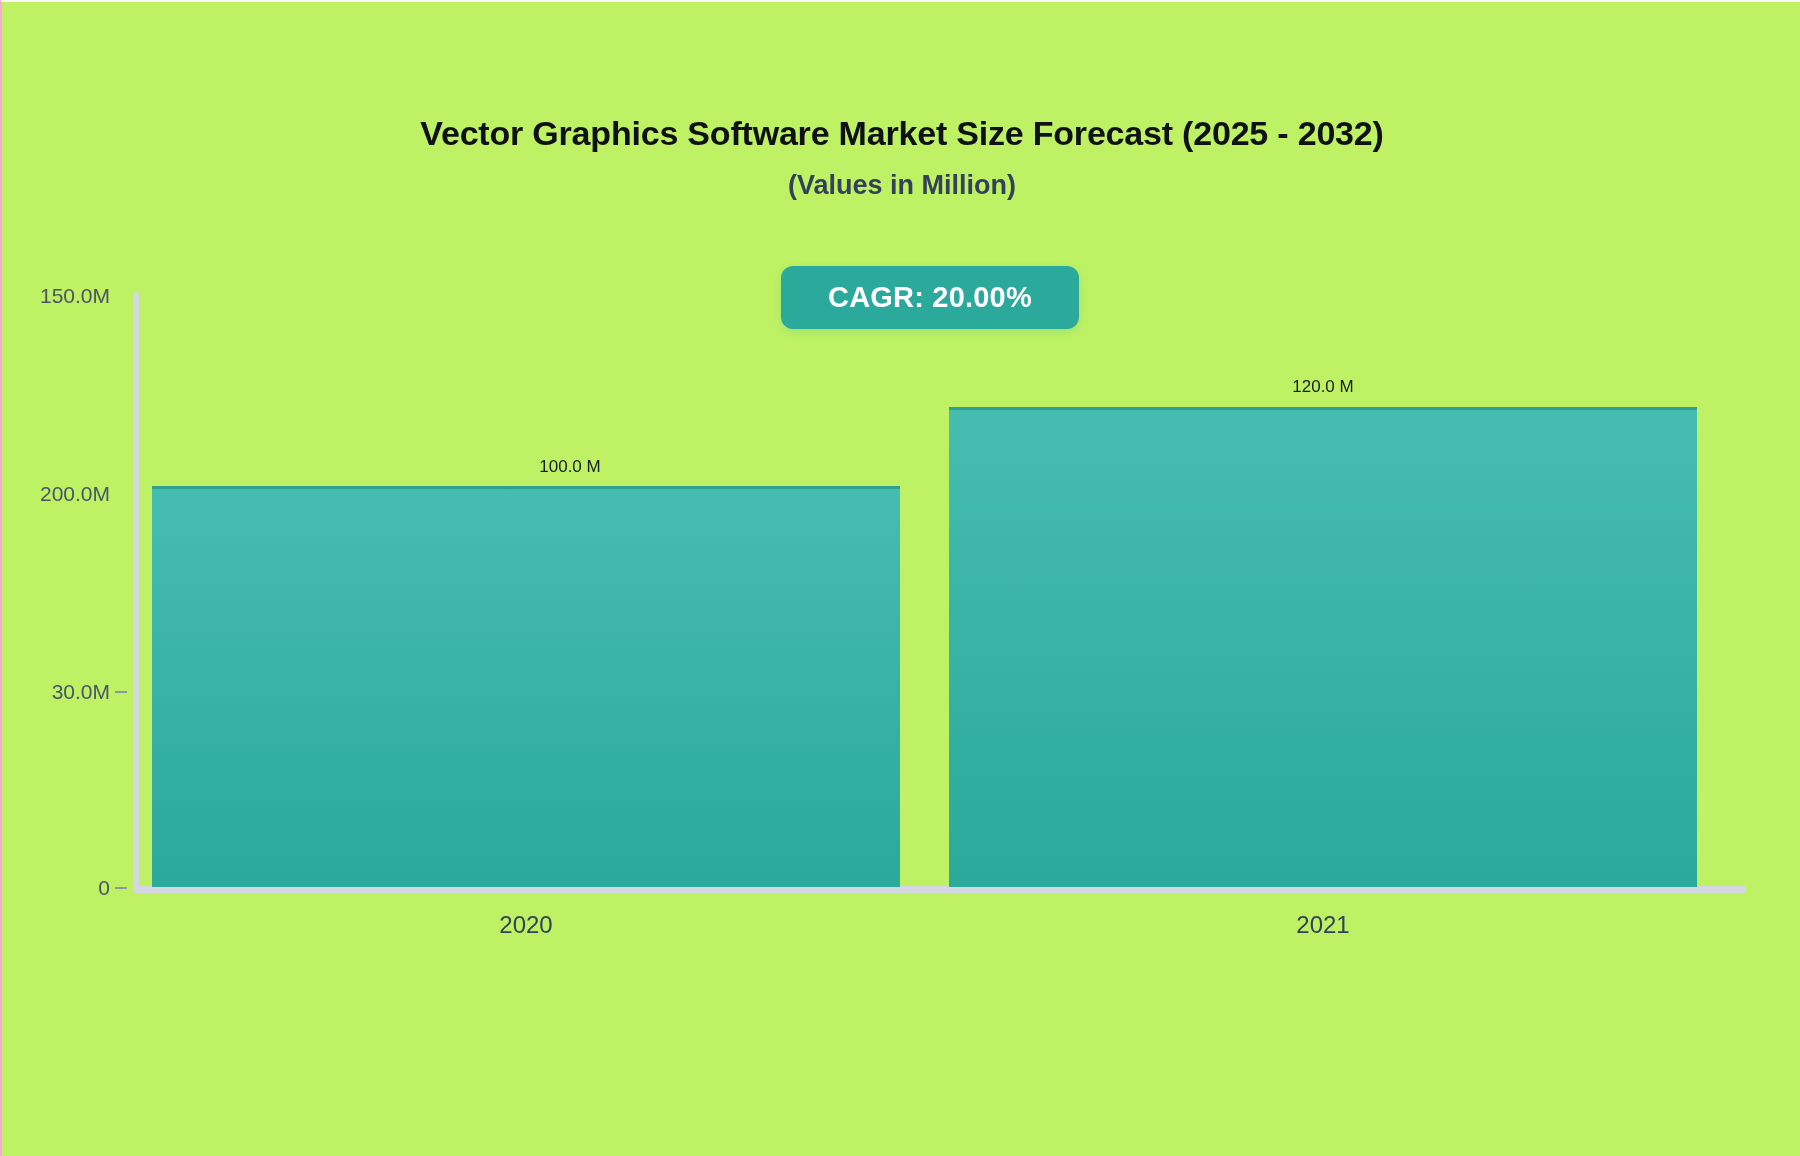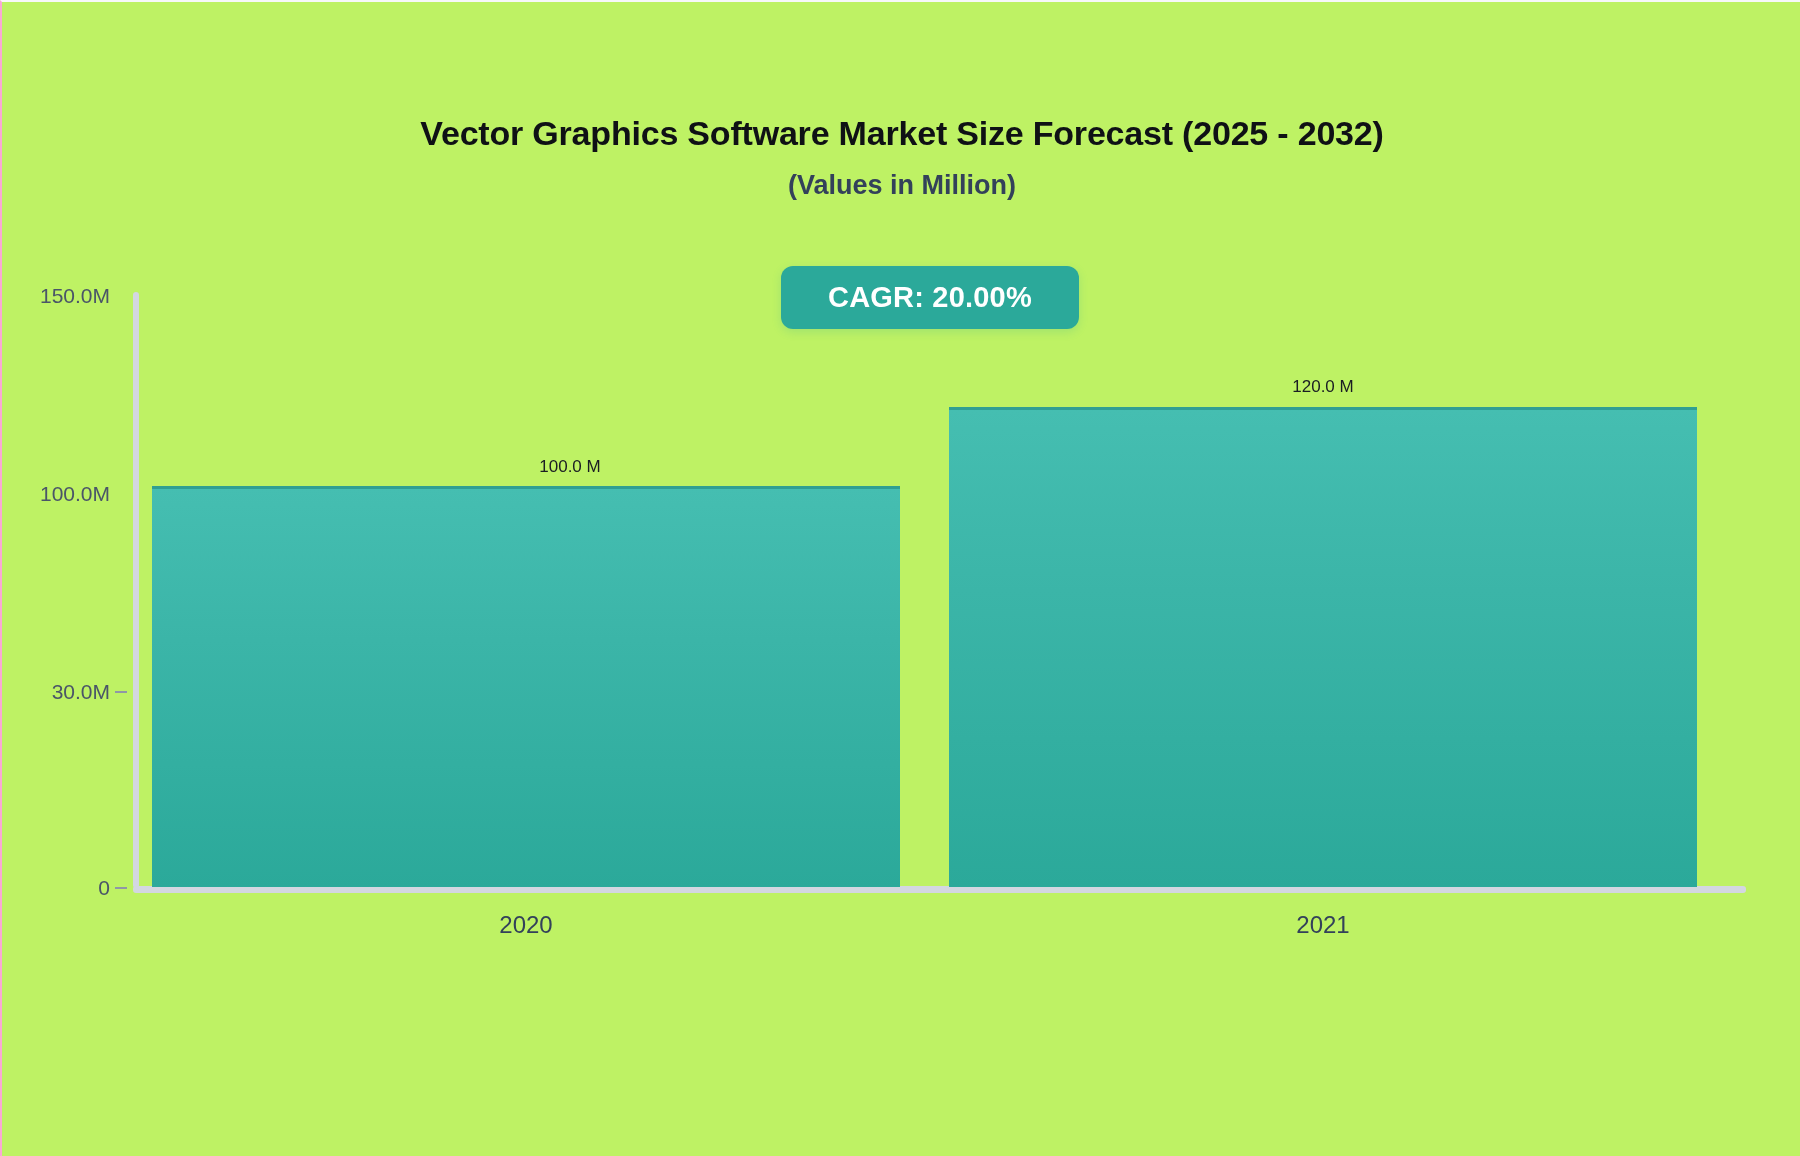--- a/index.html
+++ b/index.html
@@ -179,21 +179,21 @@
   <div id="cagr-badge">
     <span id="cagr-badge-label">CAGR: 20.00%</span>
   </div>
 
   <div id="plot-area">
 
     <div id="y-axis-line"></div>
     <div id="x-axis-line"></div>
 
     <div class="y-tick-label" style="top:294px;">150.0M</div>
-    <div class="y-tick-label" style="top:492px;">100.0M</div>
+    <div class="y-tick-label" style="top:492px;">200.0M</div>
     <div class="y-tick-label" style="top:690px;">30.0M</div>
     <div class="y-tick-dash" style="top:690px;"></div>
     <div class="y-tick-label" style="top:886px;">0</div>
     <div class="y-tick-dash" style="top:886px;"></div>
 
     <div class="bar" style="left:150px; top:484px; width:748px; height:401px;"></div>
     <div class="bar" style="left:947px; top:405px; width:748px; height:480px;"></div>
 
     <div class="bar-value-label" style="left:524px; top:455px;margin-left:44px;">100.0 M</div>
     <div class="bar-value-label" style="left:1321px; top:375px;">120.0 M</div>

